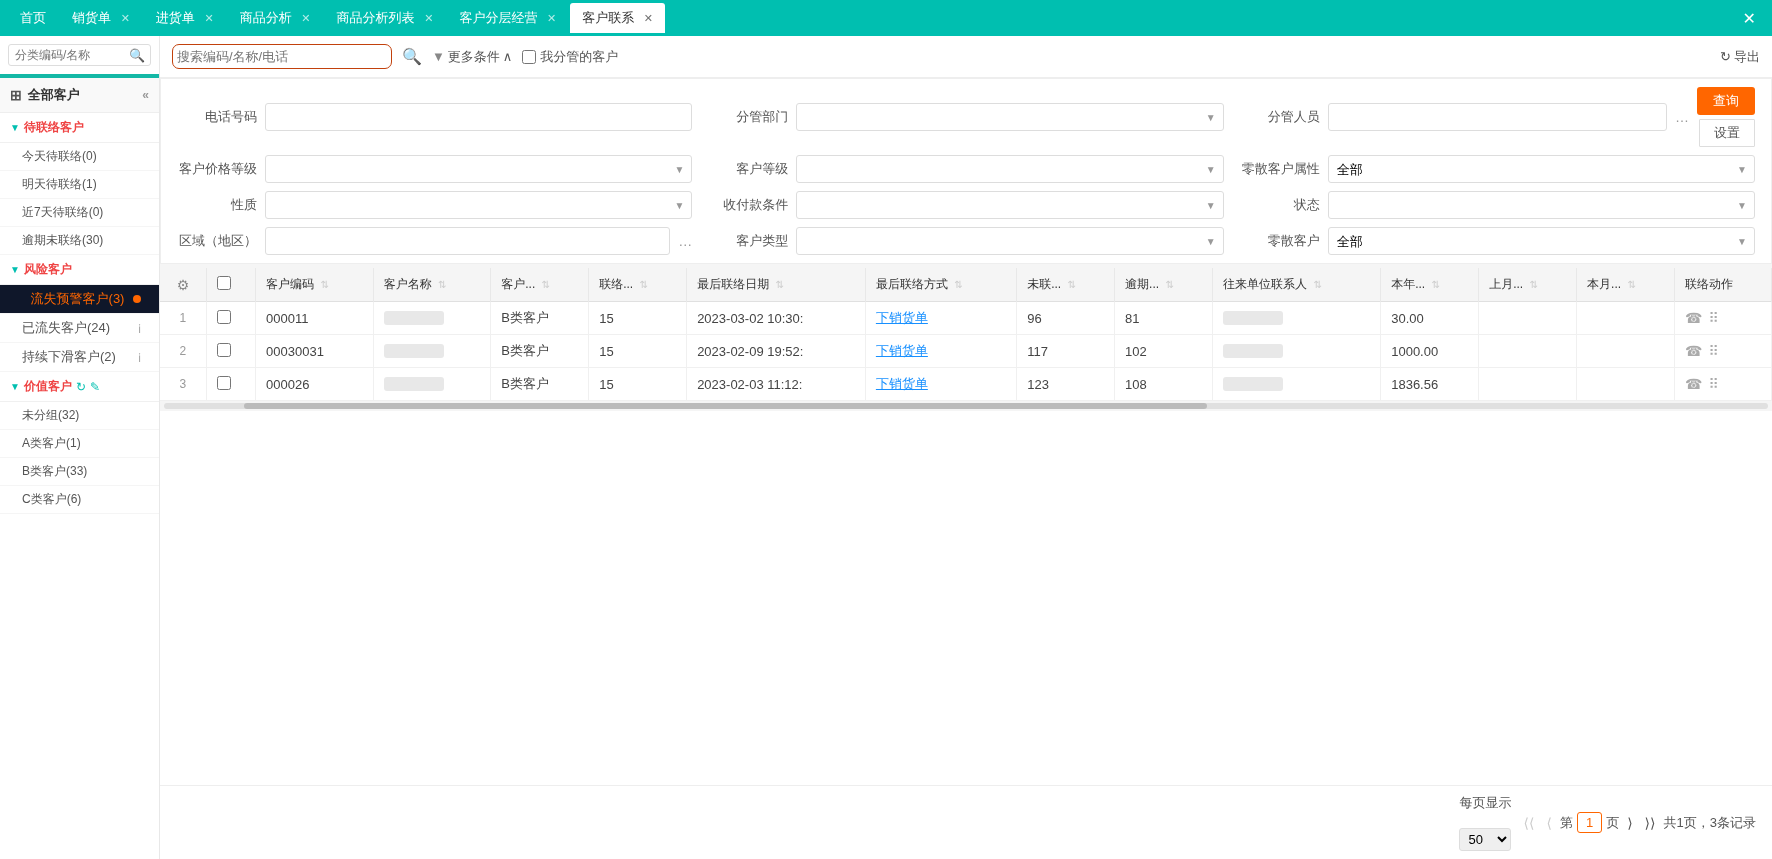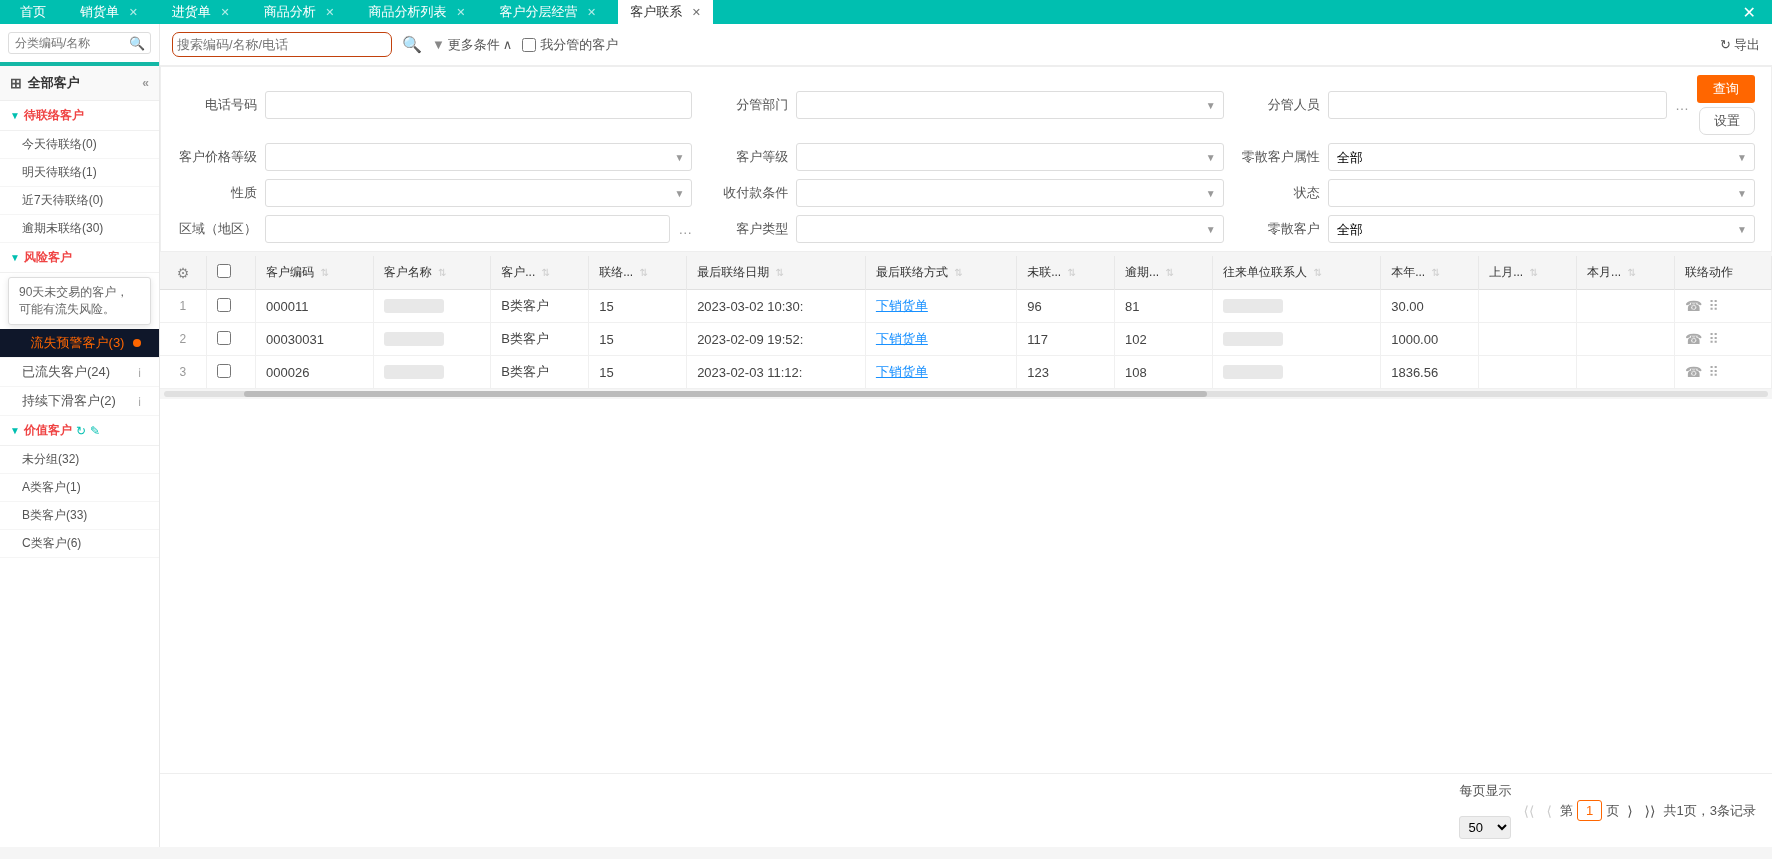--- a/index.html
+++ b/index.html
@@ -3,23 +3,23 @@
   <meta charset="utf-8">
   <style>
     * { box-sizing: border-box; margin: 0; padding: 0; font-family: 'Microsoft YaHei', Arial, sans-serif; font-size: 13px; }
     body { background: #f5f5f5; overflow: hidden; }
 
     
     .top-nav {
       background: #00bfb0;
       display: flex;
       align-items: center;
-      height: 24px;
+      height: 36px;
       padding: 0 8px;
-      gap: 10px;
+      gap: 2px;
     }
     .top-nav .nav-item {
       color: #fff;
       padding: 6px 12px;
       cursor: pointer;
       border-radius: 3px 3px 0 0;
       font-size: 13px;
       white-space: nowrap;
     }
     .top-nav .nav-item.active {
@@ -266,21 +266,21 @@
       border: none;
       border-radius: 3px;
       padding: 5px 16px;
       cursor: pointer;
       font-size: 13px;
     }
     .btn-settings {
       background: #fff;
       color: #555;
       border: 1px solid #ddd;
-      border-radius: 7px;
+      border-radius: 1px;
       padding: 4px 14px;
       cursor: pointer;
       font-size: 13px;
     }
 
     
     .table-area {
       flex: 1;
       overflow: auto;
       background: #fff;
@@ -488,21 +488,20 @@
     </div>
     <div class="sidebar-item">今天待联络(0)</div>
     <div class="sidebar-item">明天待联络(1)</div>
     <div class="sidebar-item">近7天待联络(0)</div>
     <div class="sidebar-item">逾期未联络(30)</div>
 
     <div class="sidebar-group-header">
       <span class="arrow">▼</span>
       <span class="sidebar-group-label">风险客户</span>
     </div>
-    <div class="sidebar-tooltip">90天未交易的客户，可能有流失风险。</div>
     <div class="sidebar-item active" style="display:flex;align-items:center;justify-content:space-between;">
       <span>流失预警客户(3)</span>
       <span style="width:8px;height:8px;background:#ff6600;border-radius:50%;display:inline-block;"></span>
     </div>
     <div class="sidebar-item" style="display:flex;align-items:center;justify-content:space-between;">
       <span>已流失客户(24)</span>
       <span style="color:#aaa;font-size:12px;">ℹ</span>
     </div>
     <div class="sidebar-item" style="display:flex;align-items:center;justify-content:space-between;">
       <span>持续下滑客户(2)</span>

